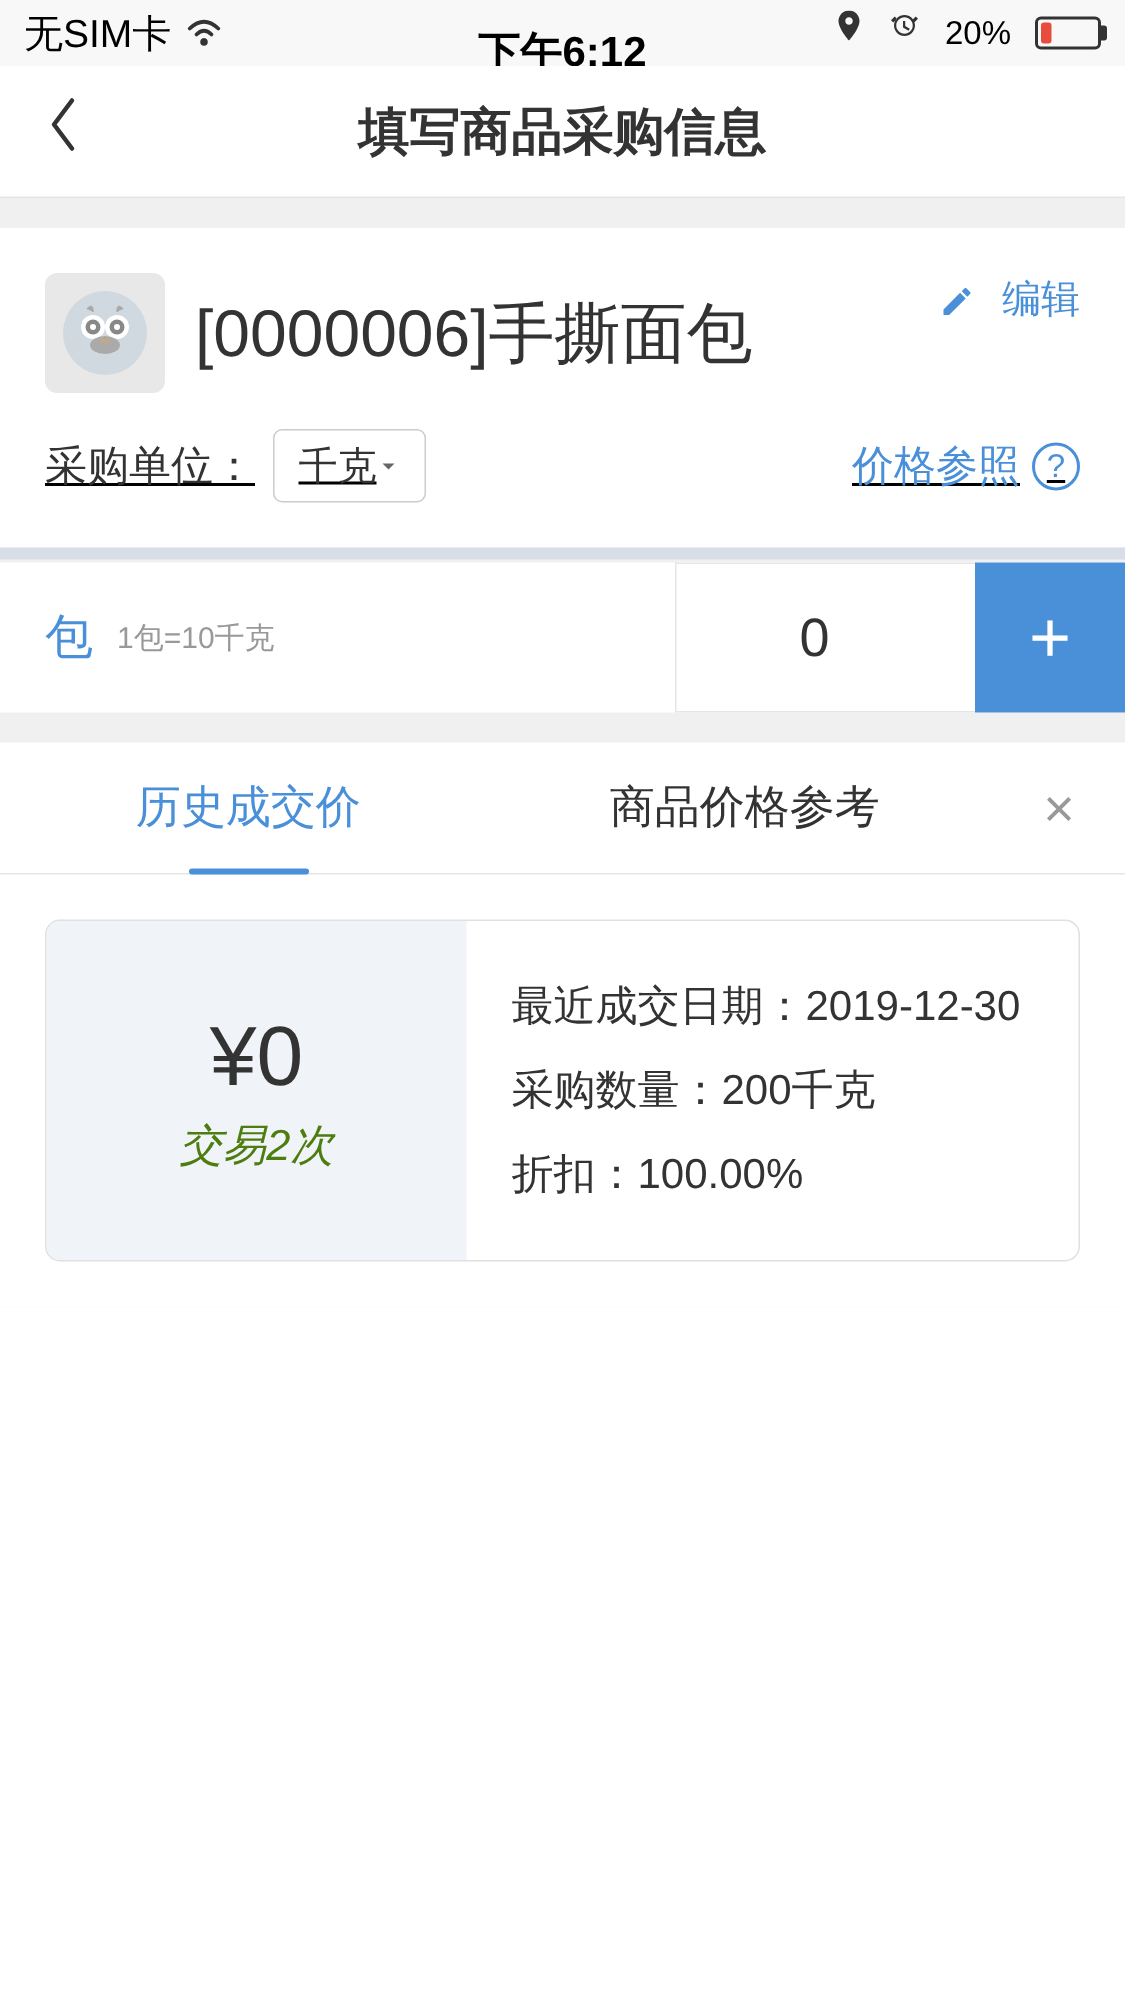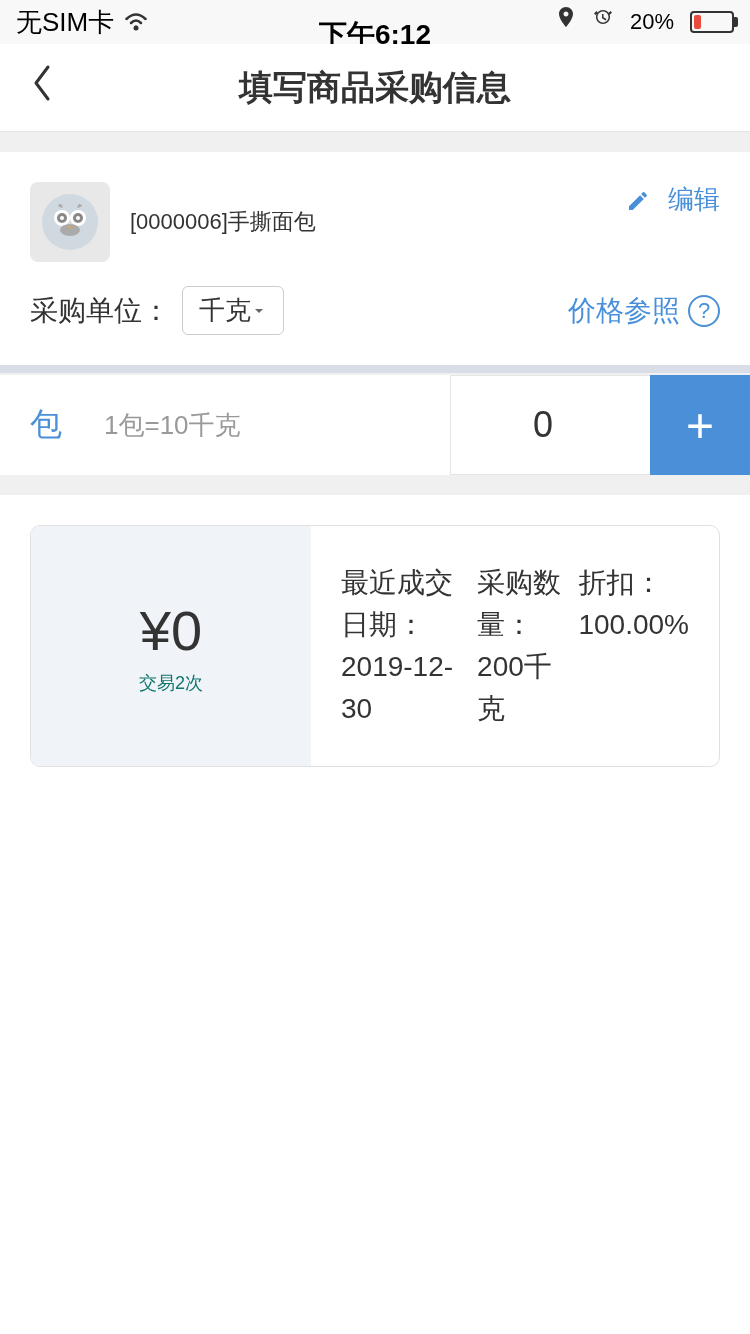--- a/index.html
+++ b/index.html
@@ -126,37 +126,38 @@
       align-items: center;
       justify-content: center;
       color: #999;
       font-size: 24px;
     }
     .owl-icon {
       width: 60px;
       height: 60px;
     }
     .product-name {
-      font-size: 22px;
+      font-size: 44px;
       color: #333;
       font-weight: 500;
     }
     .edit-link {
       color: #4a90d9;
       font-size: 26px;
       cursor: pointer;
       display: flex;
       align-items: center;
       gap: 20px;
     }
     .product-row {
       display: flex;
       align-items: center;
       justify-content: space-between;
       margin-top: 20px;
+      text-decoration: underline;
     }
     .purchase-unit {
       display: flex;
       align-items: center;
       gap: 12px;
       font-size: 28px;
       color: #333;
     }
     .unit-selector {
       border: 1px solid #ccc;
@@ -205,23 +206,22 @@
       display: flex;
       align-items: center;
       gap: 16px;
     }
     .bag-label {
       font-size: 32px;
       color: #4a90d9;
       font-weight: 500;
     }
     .bag-unit-info {
-      font-size: 26px;
+      font-size: 20px;
       color: #999;
-      margin-left: 26px;
     }
     .quantity-right {
       display: flex;
       align-items: center;
     }
     .quantity-input {
       width: 200px;
       height: 100px;
       border: 1px solid #e5e5e5;
       border-right: none;
@@ -310,29 +310,30 @@
       align-items: center;
       justify-content: center;
       padding: 40px 20px;
     }
     .card-price {
       font-size: 56px;
       color: #333;
       font-weight: 300;
     }
     .card-trade-count {
-      font-size: 18px;
-      color: #0f766e;
+      font-size: 29px;
+      color: #4d7c0f;
       margin-top: 8px;
+      font-style: italic;
     }
     .card-right {
       flex: 1;
       padding: 36px 30px;
       display: flex;
-      flex-direction: row;
+      flex-direction: column;
       justify-content: center;
       gap: 14px;
     }
     .card-detail-row {
       font-size: 28px;
       color: #333;
       line-height: 1.5;
     }
 
     
@@ -438,20 +439,25 @@
     <span class="bag-label">包</span>
     <span class="bag-unit-info">1包=10千克</span>
   </div>
   <div class="quantity-right">
     <input class="quantity-input" type="number" value="0" style="">
     <button class="quantity-plus">+</button>
   </div>
 </div>
 
 <div class="tabs-section">
+  <div class="tabs-header">
+    <div class="tab-item active">历史成交价</div>
+    <div class="tab-item">商品价格参考</div>
+    <div class="tab-close">×</div>
+  </div>
 
   <div class="tabs-content">
     <div class="history-card">
       <div class="card-left">
         <div class="card-price">
           <span>¥</span><span>0</span>
         </div>
         <div class="card-trade-count">交易2次</div>
       </div>
       <div class="card-right">

